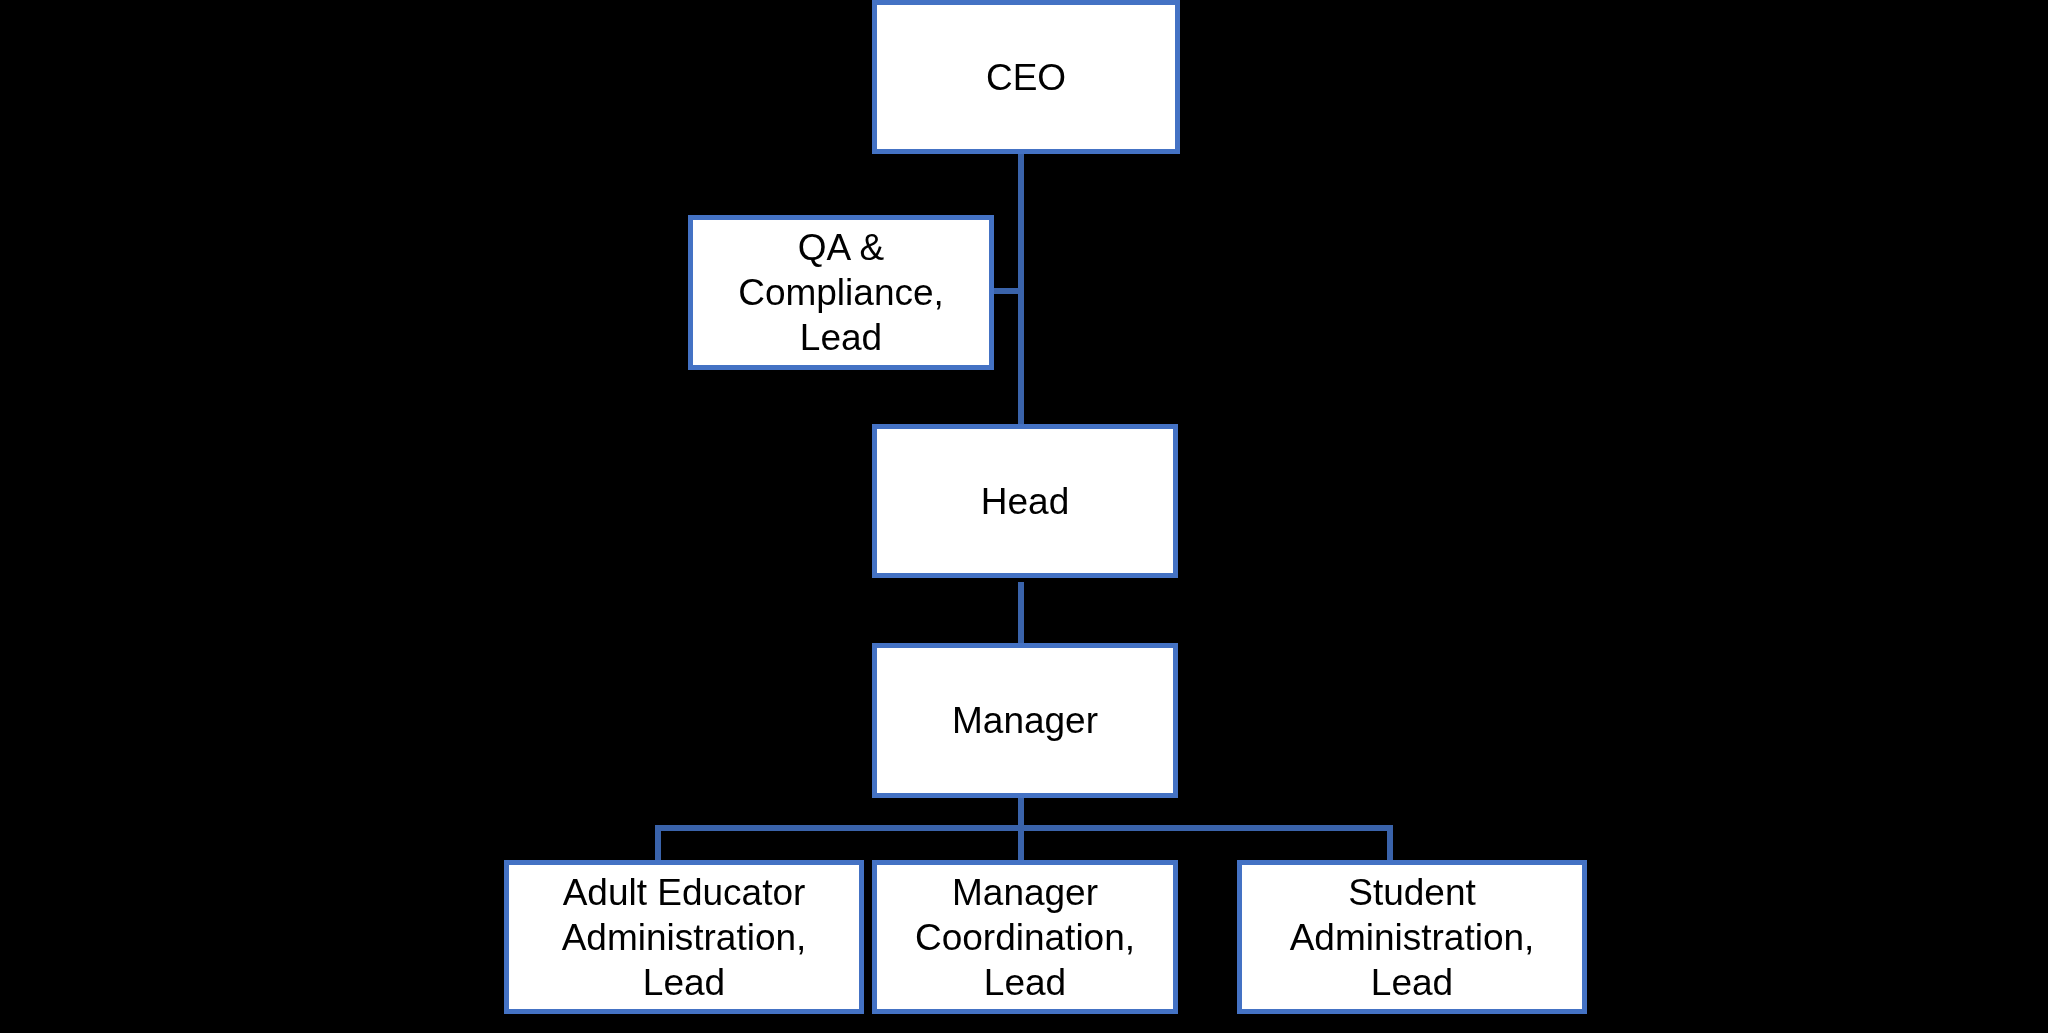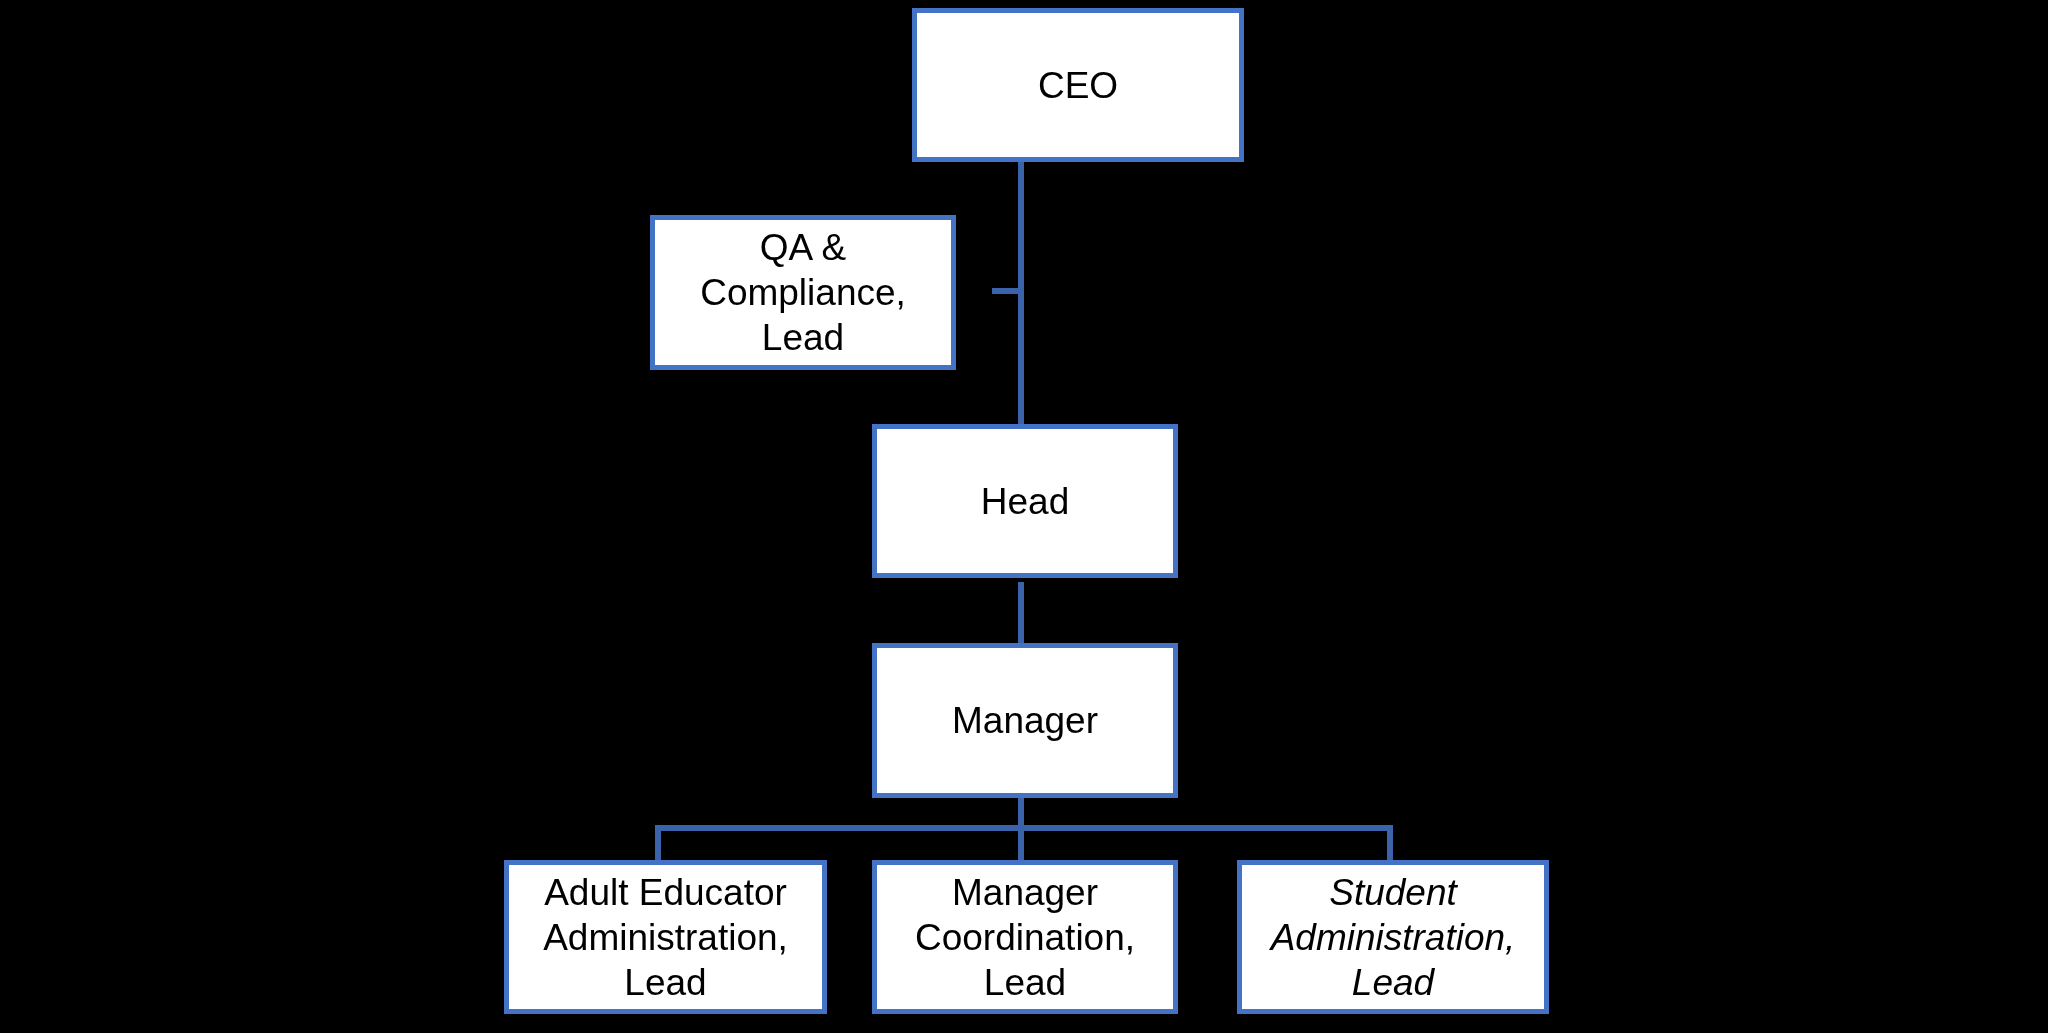--- a/index.html
+++ b/index.html
@@ -30,27 +30,27 @@
     white-space: pre-line;
     color: var(--text, #000);
     font-size: 37px;
     line-height: 45px;
   }
   .conn {
     position: absolute;
     background: var(--connector, #3a63aa);
   }
   
-  #n-ceo      { left: 872px;  top: 8px;   width: 332px; height: 154px; margin-left: 40px; }
-  #n-qa       { left: 650px;  top: 215px; width: 306px; height: 155px; }
+  #n-ceo      { left: 872px;  top: 0px;   width: 308px; height: 154px; }
+  #n-qa       { left: 688px;  top: 215px; width: 306px; height: 155px; }
   #n-head     { left: 872px;  top: 424px; width: 306px; height: 154px; }
   #n-manager  { left: 872px;  top: 643px; width: 306px; height: 155px; }
-  #n-adult    { left: 504px;  top: 860px; width: 323px; height: 154px; }
+  #n-adult    { left: 504px;  top: 860px; width: 360px; height: 154px; }
   #n-course   { left: 872px;  top: 860px; width: 306px; height: 154px; }
-  #n-student  { left: 1237px; top: 860px; width: 312px; height: 154px; font-style: italic; }
+  #n-student  { left: 1237px; top: 860px; width: 350px; height: 154px; }
   
   #c-ceo-head      { left: 1018px; top: 152px; width: 6px;   height: 280px; }
   #c-qa-stub       { left: 992px;  top: 288px; width: 30px;  height: 6px; }
   #c-head-manager  { left: 1018px; top: 582px; width: 6px;   height: 63px; }
   #c-manager-drop  { left: 1018px; top: 796px; width: 6px;   height: 31px; }
   #c-bar           { left: 655px;  top: 825px; width: 738px; height: 6px; }
   #c-drop-left     { left: 655px;  top: 825px; width: 6px;   height: 37px; }
   #c-drop-mid      { left: 1018px; top: 829px; width: 6px;   height: 33px; }
   #c-drop-right    { left: 1387px; top: 825px; width: 6px;   height: 37px; }
 </style>

